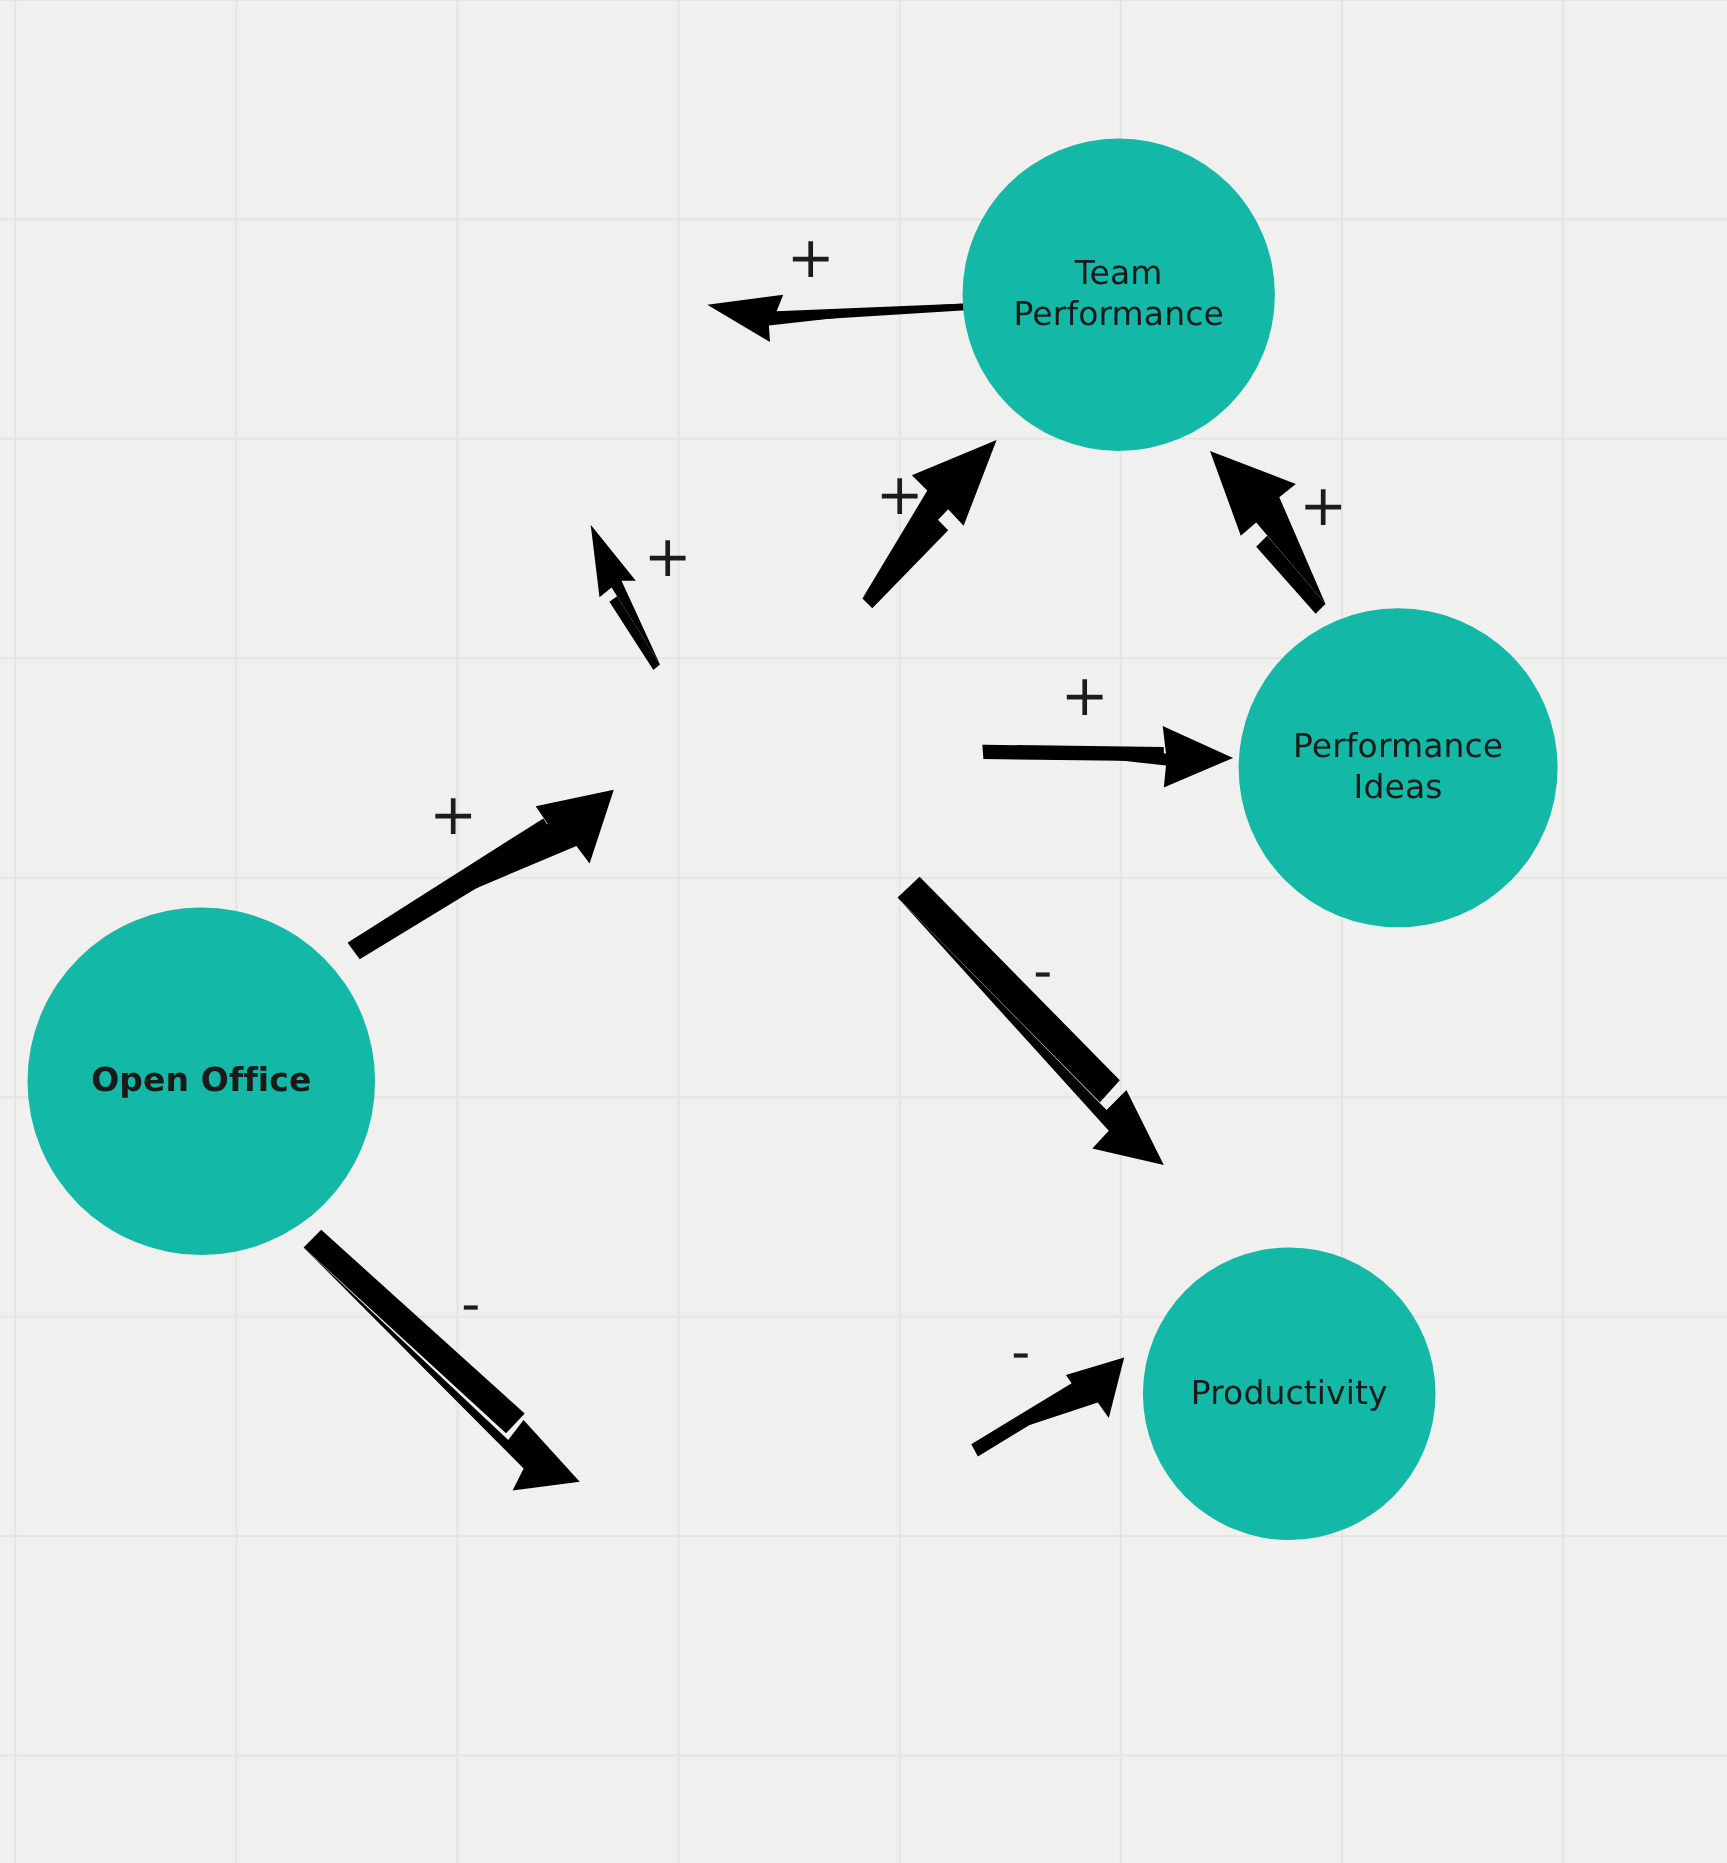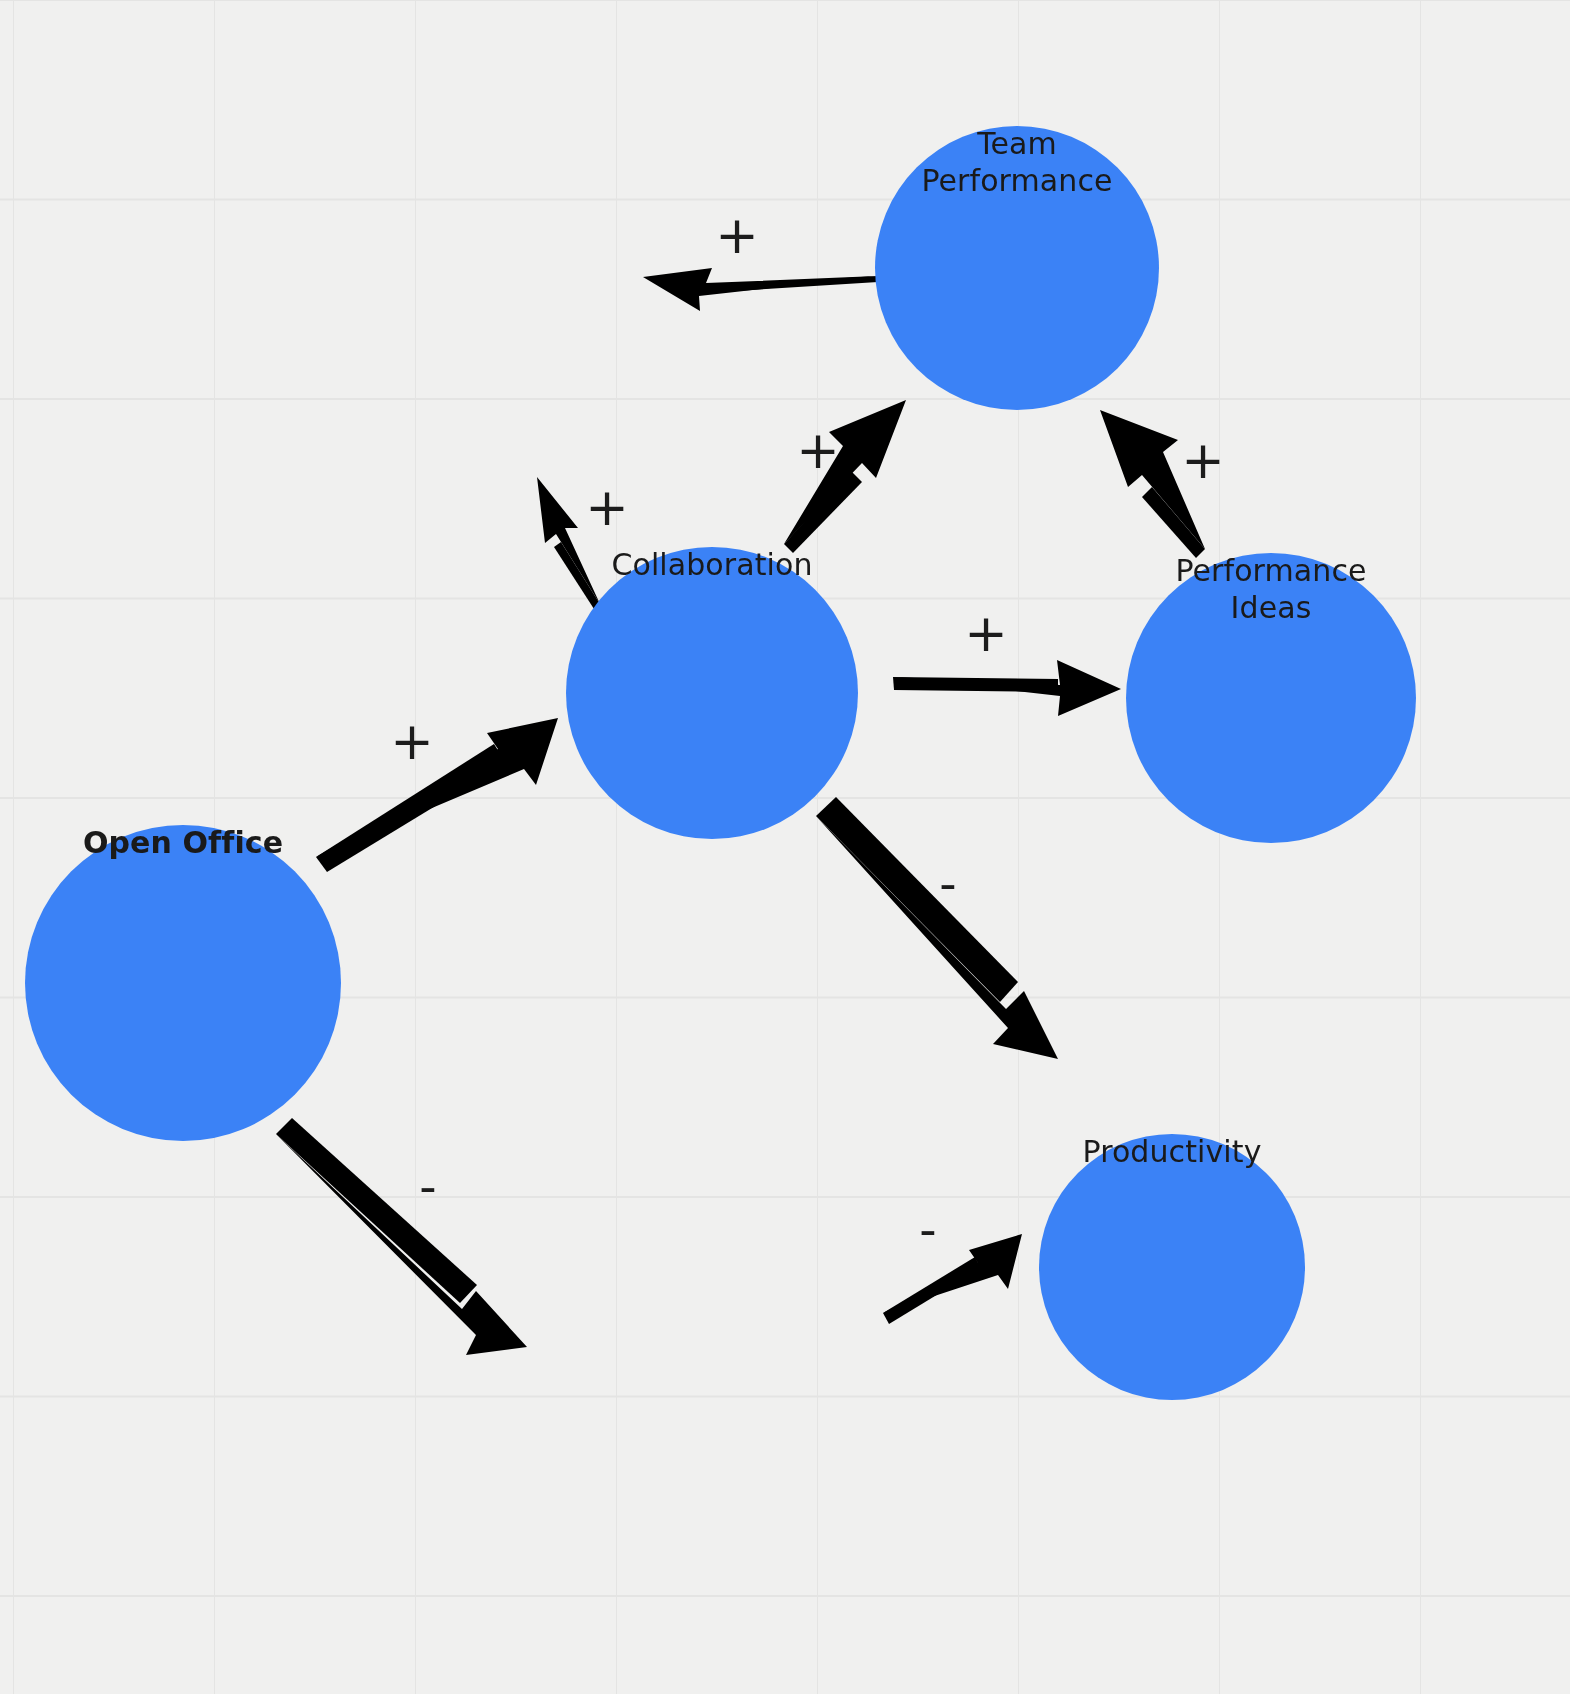--- a/index.html
+++ b/index.html
@@ -27,22 +27,23 @@
   }
   #edges {
     position: absolute;
     inset: 0;
     width: 1570px;
     height: 1694px;
   }
   .node {
     position: absolute;
     border-radius: 50%;
-    background: #3b82f6;
+    background: #14b8a6;
     display: flex;
+    align-items: center;
     justify-content: center;
     text-align: center;
     box-sizing: border-box;
   }
   .node-label {
     color: #1a1a1a;
     font-size: 30px;
     line-height: 1.22;
     font-family: "DejaVu Sans", sans-serif;
     letter-spacing: 0.1px;
@@ -116,23 +117,20 @@
       <path d="M 883 1313 L 975 1257 L 981 1268 L 889 1324 Z" fill="#000000"></path>
     </g>
   </svg>
 
 
   <div class="node" style="left:875px; top:126px; width:284px; height:284px;">
     <span class="node-label">Team
 Performance</span>
   </div>
 
-  <div class="node" style="left:566px; top:547px; width:292px; height:292px;">
-    <span class="node-label">Collaboration</span>
-  </div>
 
   <div class="node" style="left:1126px; top:553px; width:290px; height:290px;">
     <span class="node-label">Performance
 Ideas</span>
   </div>
 
   <div class="node" style="left:25px; top:825px; width:316px; height:316px;font-weight:bold;">
     <span class="node-label">Open Office</span>
   </div>
 

